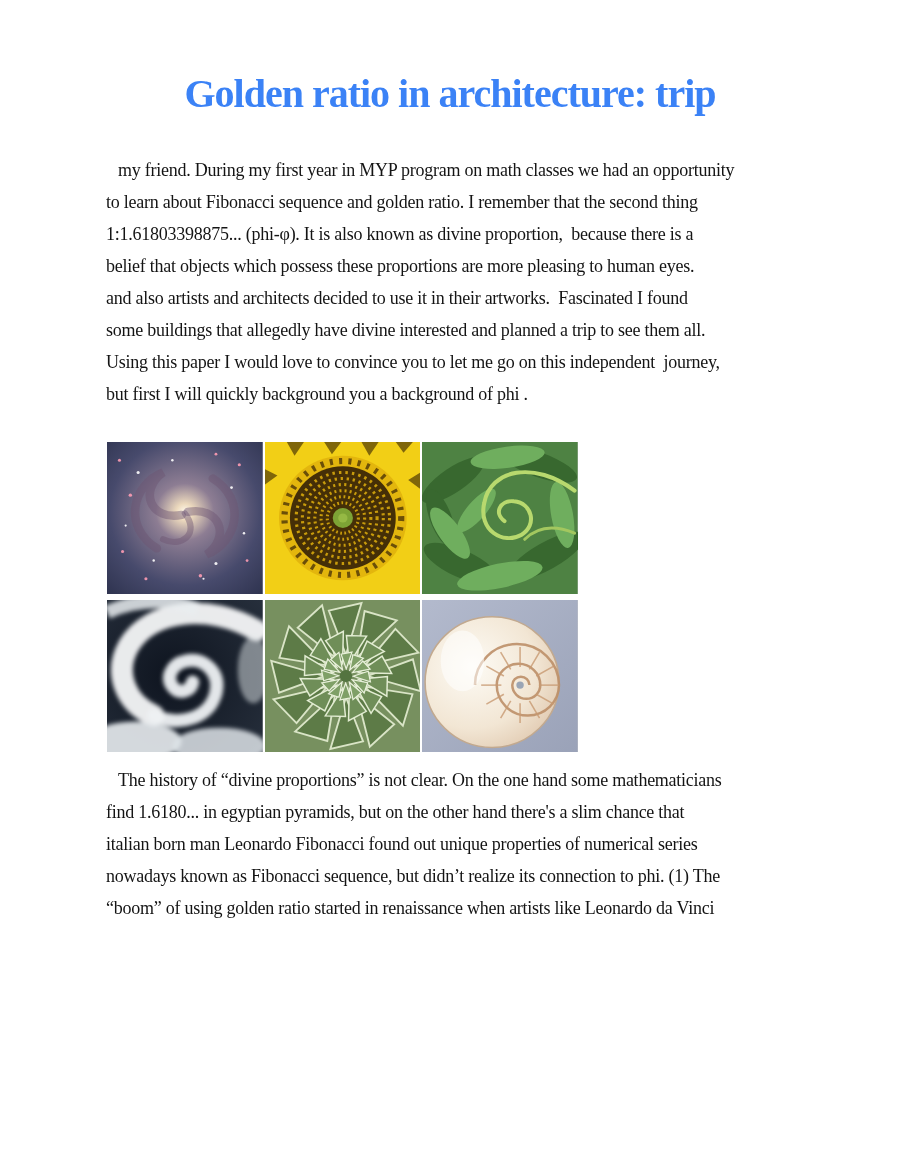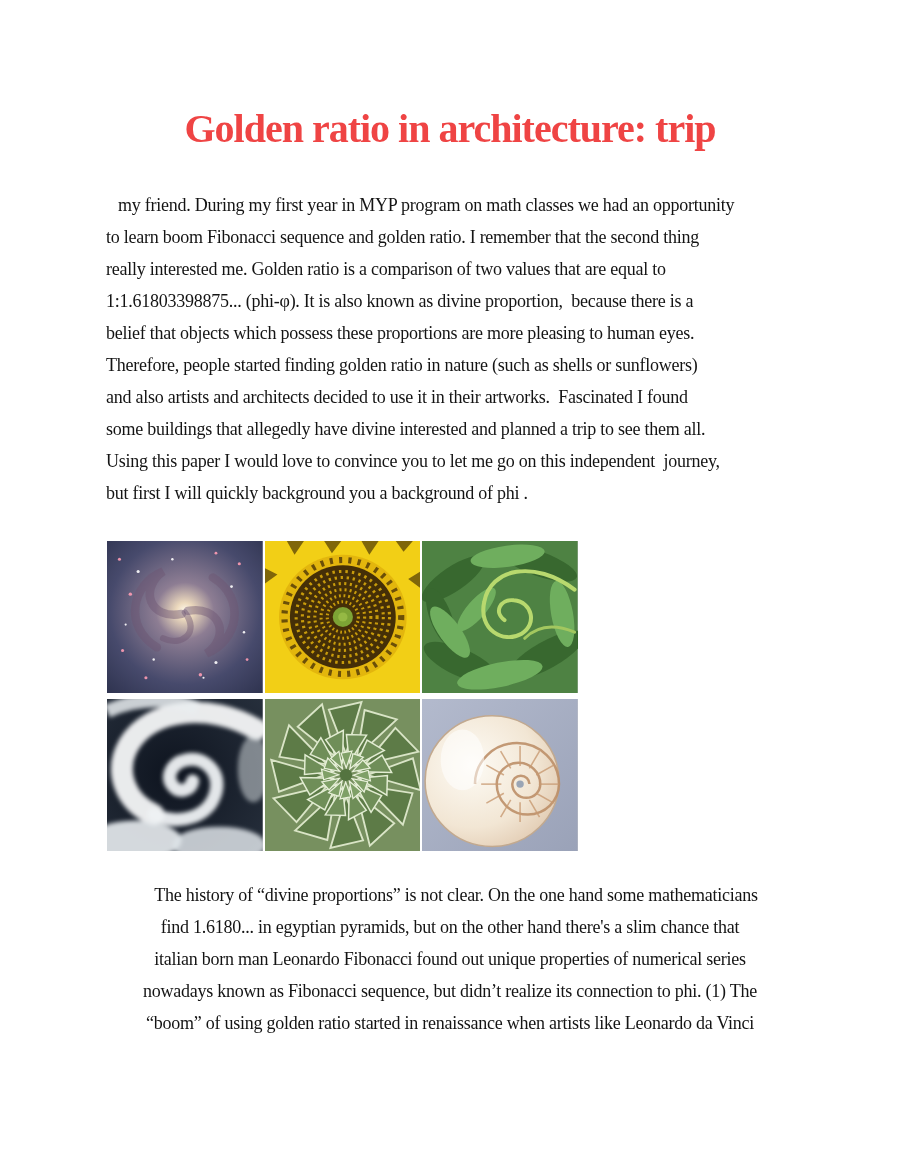--- a/index.html
+++ b/index.html
@@ -2,53 +2,51 @@
 <html><head>
 <meta charset="utf-8">
 <style>
   html,body{margin:0;padding:0;}
   body{
     width:900px;height:1165px;background:#ffffff;
     font-family:"Liberation Serif", serif;color:#141414;
   }
   .page{position:relative;width:900px;height:1165px;overflow:hidden;background:#fff;}
   .doc-title{
-    margin:0;padding-top:105px;text-align:center;
-    font-size:40px;font-weight:bold;letter-spacing:-1px;color:#ef4444;
+    margin:0;padding-top:70px;text-align:center;
+    font-size:40px;font-weight:bold;letter-spacing:-1px;color:#3b82f6;
     line-height:48px;
   }
   .para{
     margin:36px 106px 0 106px;
     font-size:18px;line-height:32px;letter-spacing:-0.25px;
   }
   .para .line{white-space:pre;}
   .para .line:first-child{text-indent:12px;}
-  .para2{margin-top:28px;text-align:center;}
+  .para2{margin-top:12px;}
   .figure-grid{
     margin:32px 0 0 107px;width:471px;
     display:grid;grid-template-columns:repeat(3,1fr);
     column-gap:2px;row-gap:6px;
   }
   .cell{height:152px;overflow:hidden;background:#ccc;}
   .cell svg{display:block;width:100%;height:100%;}
 </style>
 </head>
 <body>
 
 <div class="page">
 
   <h1 class="doc-title">Golden ratio in architecture: trip</h1>
 
   <div class="para">
       <div class="line">my friend. During my first year in MYP program on math classes we had an opportunity</div>
-      <div class="line">to learn boom Fibonacci sequence and golden ratio. I remember that the second thing</div>
-      <div class="line">really interested me. Golden ratio is a comparison of two values that are equal to</div>
+      <div class="line">to learn about Fibonacci sequence and golden ratio. I remember that the second thing</div>
       <div class="line">1:1.61803398875... (phi-φ). It is also known as divine proportion,  because there is a</div>
       <div class="line">belief that objects which possess these proportions are more pleasing to human eyes.</div>
-      <div class="line">Therefore, people started finding golden ratio in nature (such as shells or sunflowers)</div>
       <div class="line">and also artists and architects decided to use it in their artworks.  Fascinated I found</div>
       <div class="line">some buildings that allegedly have divine interested and planned a trip to see them all.</div>
       <div class="line">Using this paper I would love to convince you to let me go on this independent  journey,</div>
       <div class="line">but first I will quickly background you a background of phi .</div>
     </div>
 
   <div class="figure-grid">
 
     <div class="cell" aria-label="spiral-galaxy">
       <svg viewBox="0 0 100 100" preserveAspectRatio="none">

